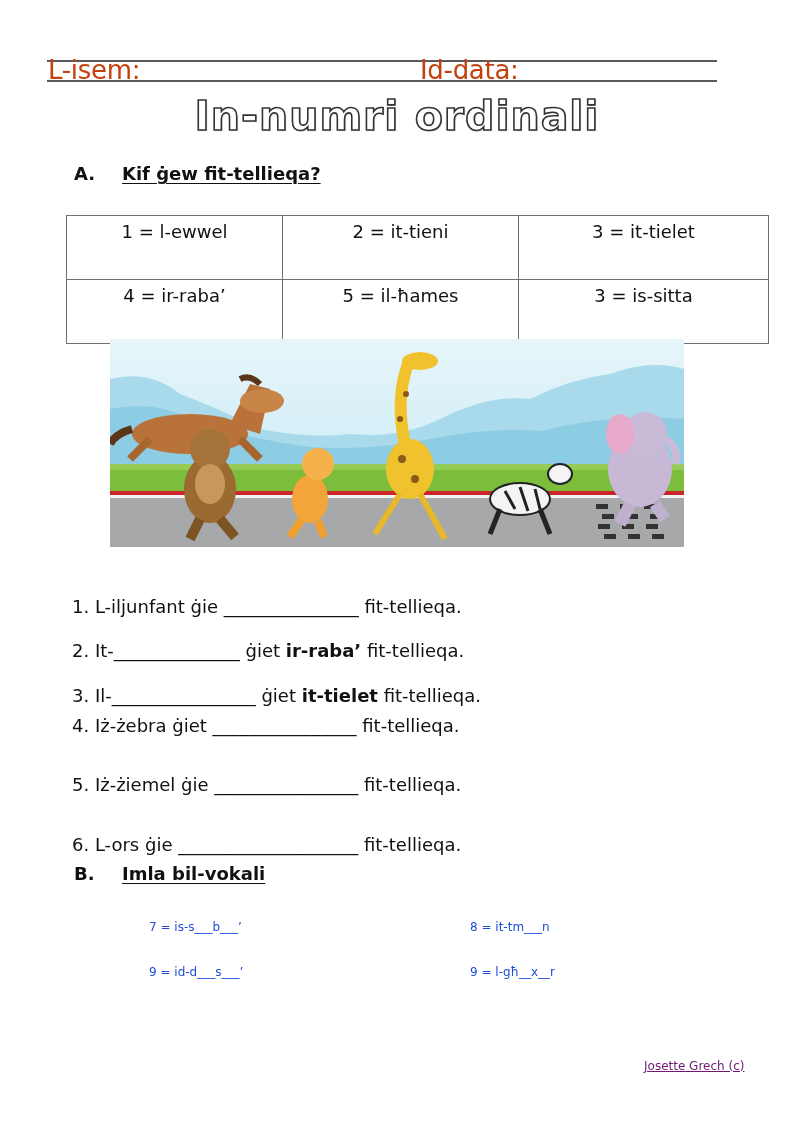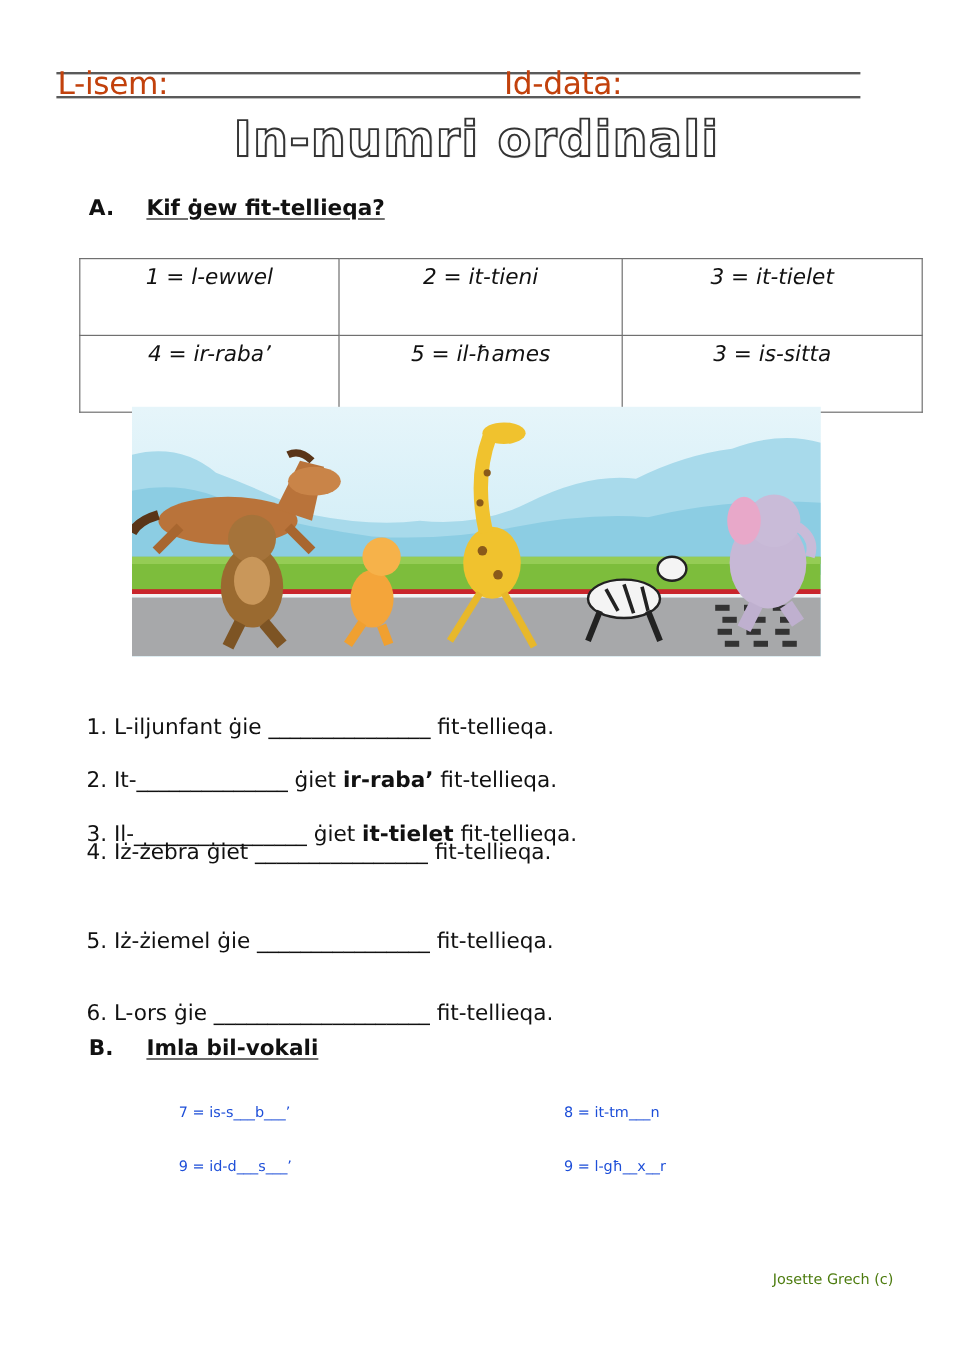--- a/index.html
+++ b/index.html
@@ -14,34 +14,34 @@
   
   .title { position:absolute; left:0; width:794px; top:92px; text-align:center;
            font-size:41px; font-weight:700; color:#ffffff; letter-spacing:1px;
            -webkit-text-stroke:1.6px #333; text-shadow:1px 1px 1px rgba(0,0,0,0.25); }
 
   .section-head { position:absolute; font-size:18px; font-weight:700; color:#111; }
   .section-head .letter { display:inline-block; width:48px; }
   .section-head .txt { text-decoration:underline; text-underline-offset:3px; }
 
   
-  table.ord { position:absolute; left:66px; top:215px; width:703px; border-collapse:collapse;font-style:italic; }
+  table.ord { position:absolute; left:66px; top:215px; width:703px; border-collapse:collapse; }
   table.ord td { border:1.5px solid #707070; height:57px; vertical-align:top; text-align:center;
                  font-size:18px; padding-top:5px; color:#111; }
 
   
   .pic { position:absolute; left:110px; top:339px; width:574px; height:208px; overflow:hidden;
          background:linear-gradient(#e6f5fa 0%, #d3eef7 55%, #bfe5f2 62%); }
 
   .sentence { position:absolute; left:72px; font-size:18px; color:#111; white-space:pre; }
   .sentence b { font-weight:700; }
 
   .spell { position:absolute; font-size:12px; color:#1d4ed8; white-space:pre;margin-left:27px; }
 
-  .footer { position:absolute; left:644px; top:1059px; font-size:12px; color:#4d7c0f; }
+  .footer { position:absolute; left:644px; top:1059px; font-size:12px; color:#701a75;text-decoration:underline; }
 </style>
 </head>
 <body>
 
 <div class="hline" style="top:60px;"></div>
 <div class="hline" style="top:80px;"></div>
 <div class="hdr-label" style="left:48px; top:55px;">L-isem:</div>
 <div class="abs" style="left:140px; top:58px; width:270px; height:22px;"></div>
 <div class="hdr-label" style="left:420px; top:55px;">Id-data:</div>
 <div class="abs" style="left:528px; top:58px; width:188px; height:22px;"></div>
@@ -151,21 +151,21 @@
     </g>
   </svg>
 </div>
 
 <div class="sentence" style="top:596px;"><span>1.</span><span> L-iljunfant ġie </span><span>_______________</span><span> fit-tellieqa.</span></div>
 
 <div class="sentence" style="top:640px;"><span>2.</span><span> It-</span><span>______________</span><span> ġiet </span><b>ir-raba’</b><span> fit-tellieqa.</span></div>
 
 <div class="sentence" style="top:685px;"><span>3.</span><span> Il-</span><span>________________</span><span> ġiet </span><b>it-tielet</b><span> fit-tellieqa.</span></div>
 
-<div class="sentence" style="top:700px;"><span>4.</span><span> Iż-żebra ġiet </span><span>________________</span><span> fit-tellieqa.</span></div>
+<div class="sentence" style="top:715px;"><span>4.</span><span> Iż-żebra ġiet </span><span>________________</span><span> fit-tellieqa.</span></div>
 
 <div class="sentence" style="top:774px;"><span>5.</span><span> Iż-żiemel ġie </span><span>________________</span><span> fit-tellieqa.</span></div>
 
 <div class="sentence" style="top:818px;margin-top:16px;"><span>6.</span><span> L-ors ġie </span><span>____________________</span><span> fit-tellieqa.</span></div>
 
 <div class="section-head" style="left:74px; top:863px;">
   <span class="letter">B.</span><span class="txt">Imla bil-vokali</span>
 </div>
 
 <div class="spell" style="left:122px; top:920px;">7 = is-s___b___’</div>

